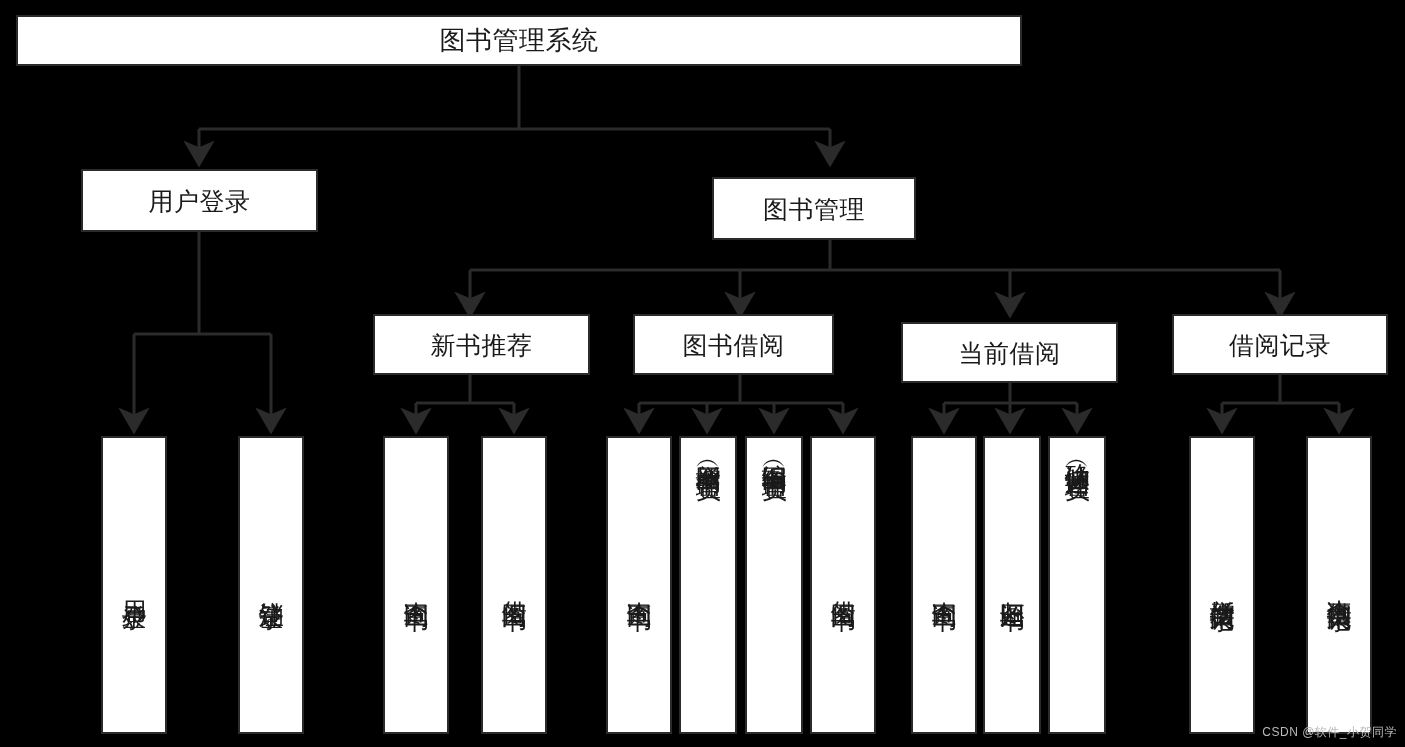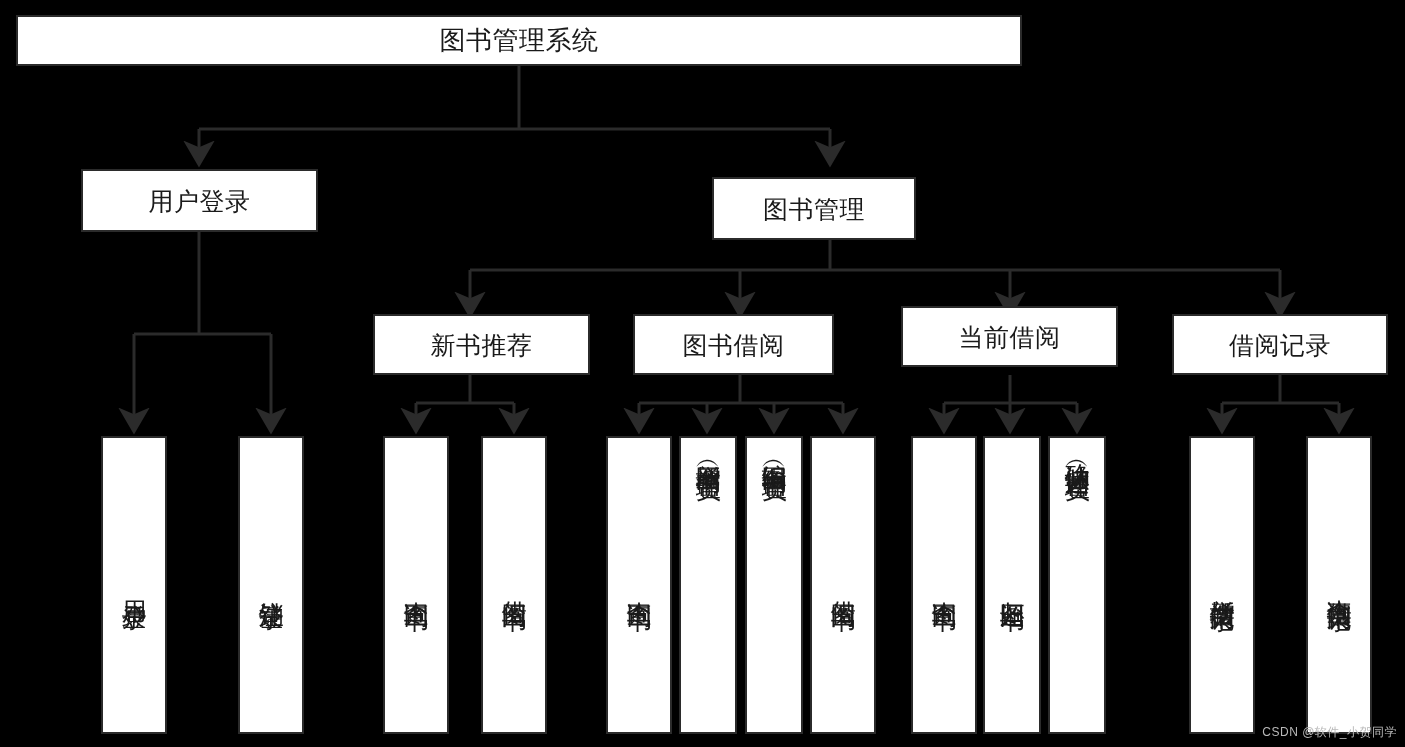--- a/index.html
+++ b/index.html
@@ -143,21 +143,21 @@
   <div class="node horiz" style="left:712px; top:169px; width:204px; height:63px;margin-top:8px;">
     <span class="label">图书管理</span>
   </div>
 
   <div class="node horiz" style="left:361px; top:314px; width:217px; height:61px;margin-left:12px;">
     <span class="label">新书推荐</span>
   </div>
   <div class="node horiz" style="left:633px; top:314px; width:201px; height:61px;">
     <span class="label">图书借阅</span>
   </div>
-  <div class="node horiz" style="left:901px; top:306px; width:217px; height:61px;">
+  <div class="node horiz" style="left:901px; top:322px; width:217px; height:61px;">
     <span class="label">当前借阅</span>
   </div>
   <div class="node horiz" style="left:1172px; top:314px; width:216px; height:61px;justify-content:center;">
     <span class="label">借阅记录</span>
   </div>
 
   <div class="node vert mid" style="left:101px; top:436px; width:66px; height:298px;">
     <span class="label">用户登录</span>
   </div>
   <div class="node vert mid" style="left:238px; top:436px; width:66px; height:298px;">

